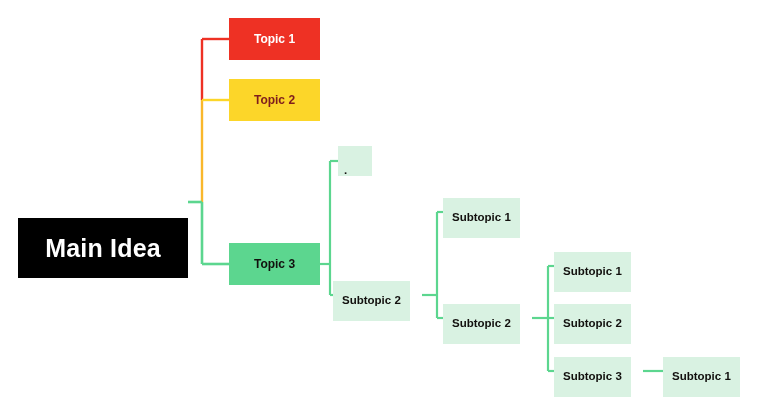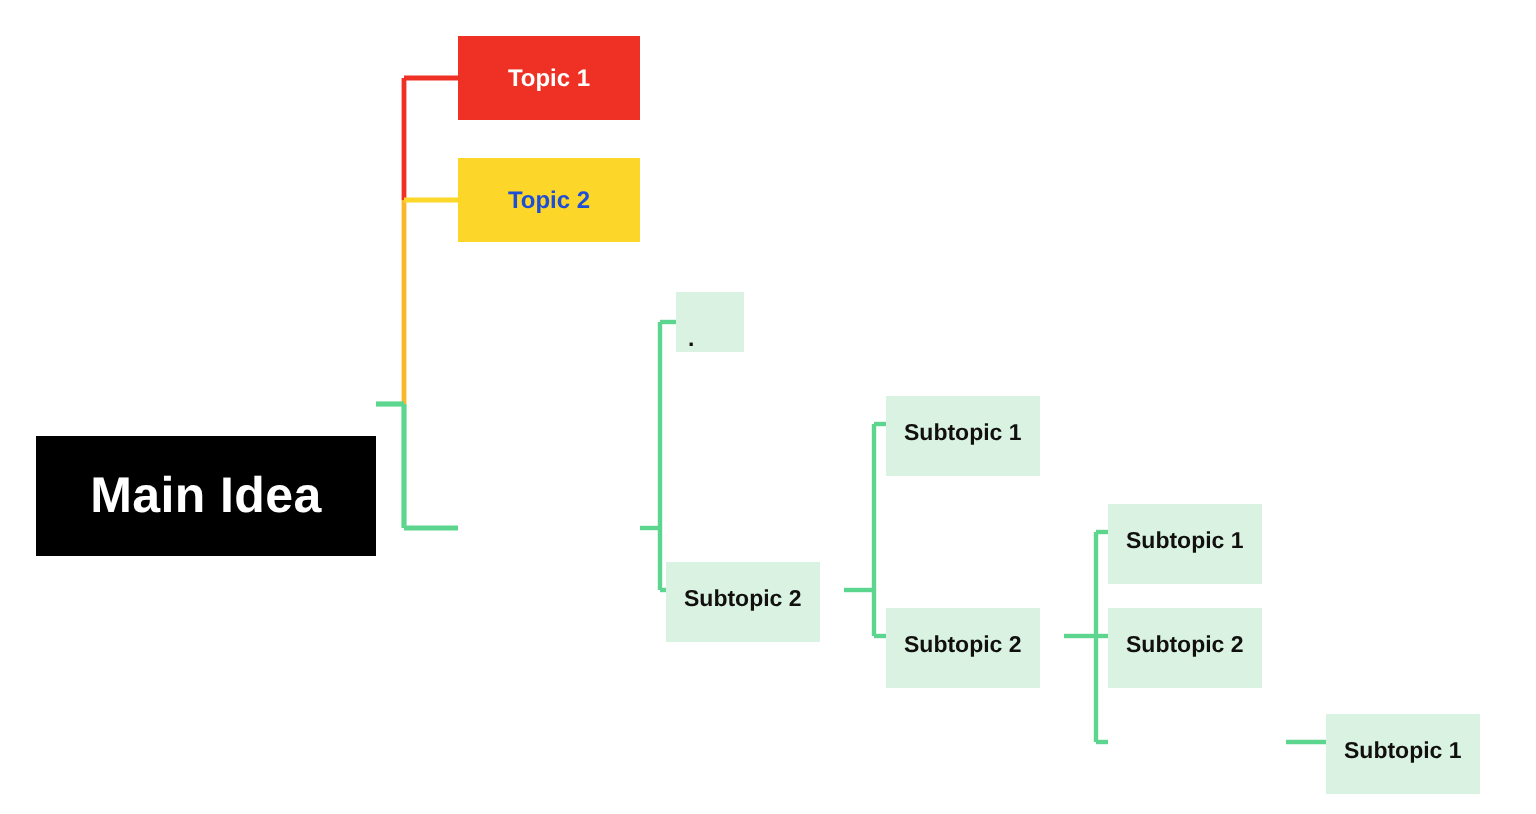--- a/index.html
+++ b/index.html
@@ -46,21 +46,21 @@
     letter-spacing: 0.2px;
     margin-top: 46px;
   }
   .node-topic {
     width: 91px;
     height: 42px;
     font-size: 12px;
     font-weight: bold;
   }
   .node-topic1 { left: 229px; top: 18px;  background: #ee3124; color: #ffffff; }
-  .node-topic2 { left: 229px; top: 79px;  background: #fcd629; color: #1d4ed8; justify-content: center; }
+  .node-topic2 { left: 229px; top: 79px;  background: #fcd629; color: #7f1d1d; justify-content: center; }
   .node-topic3 { left: 229px; top: 243px; background: #5cd68f; color: #12100e; }
 
   .node-sub {
     background: #d9f2e2;
     color: #12100e;
     font-size: 11.5px;
     font-weight: bold;
     height: 40px;
     padding: 0 9px;
   }
@@ -124,20 +124,23 @@
   <div class="node node-main">
     <span>Main Idea</span>
   </div>
 
   <div class="node node-topic node-topic1">
     <span>Topic 1</span>
   </div>
   <div class="node node-topic node-topic2">
     <span>Topic 2</span>
   </div>
+  <div class="node node-topic node-topic3">
+    <span>Topic 3</span>
+  </div>
 
   <div class="node node-sub node-dot">
     <span>.</span>
   </div>
 
   <div class="node node-sub node-s2a">
     <span>Subtopic 2</span>
   </div>
 
   <div class="node node-sub node-s1b">
@@ -146,18 +149,21 @@
   <div class="node node-sub node-s2b">
     <span>Subtopic 2</span>
   </div>
 
   <div class="node node-sub node-s1c">
     <span>Subtopic 1</span>
   </div>
   <div class="node node-sub node-s2c">
     <span>Subtopic 2</span>
   </div>
+  <div class="node node-sub node-s3c">
+    <span>Subtopic 3</span>
+  </div>
 
   <div class="node node-sub node-s1d">
     <span>Subtopic 1</span>
   </div>
 
 </div>
 
 </body></html>

